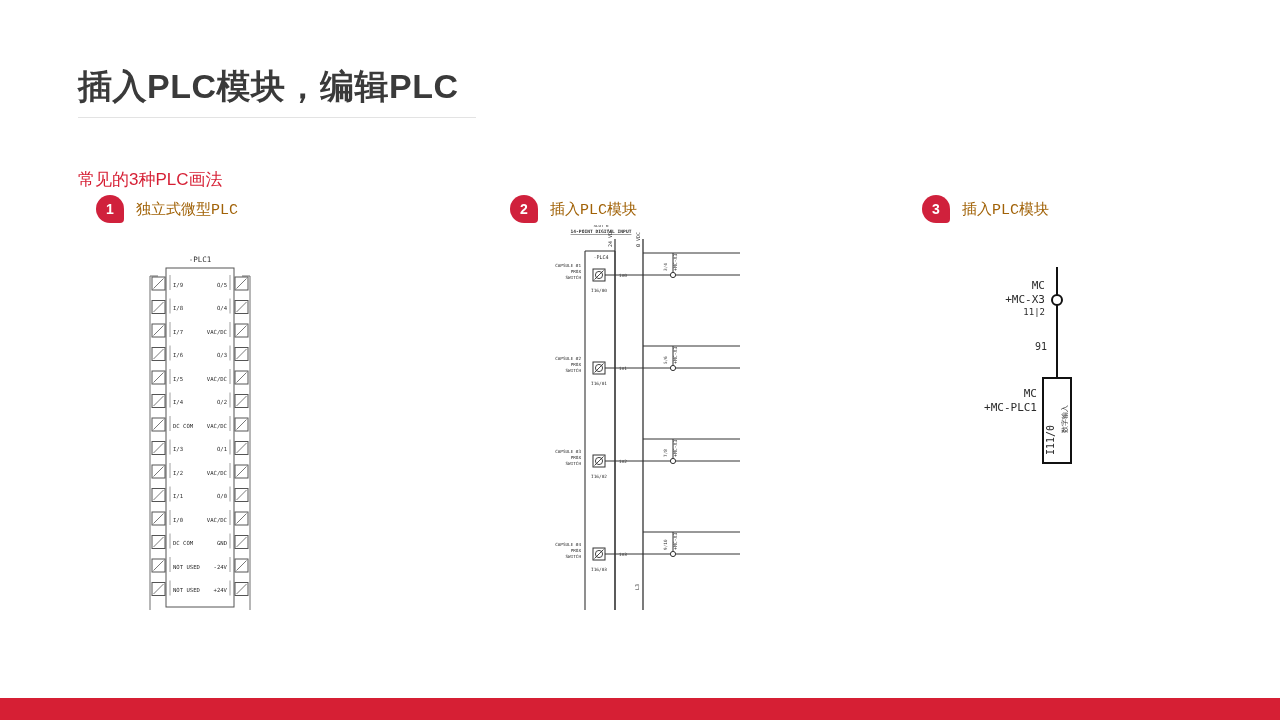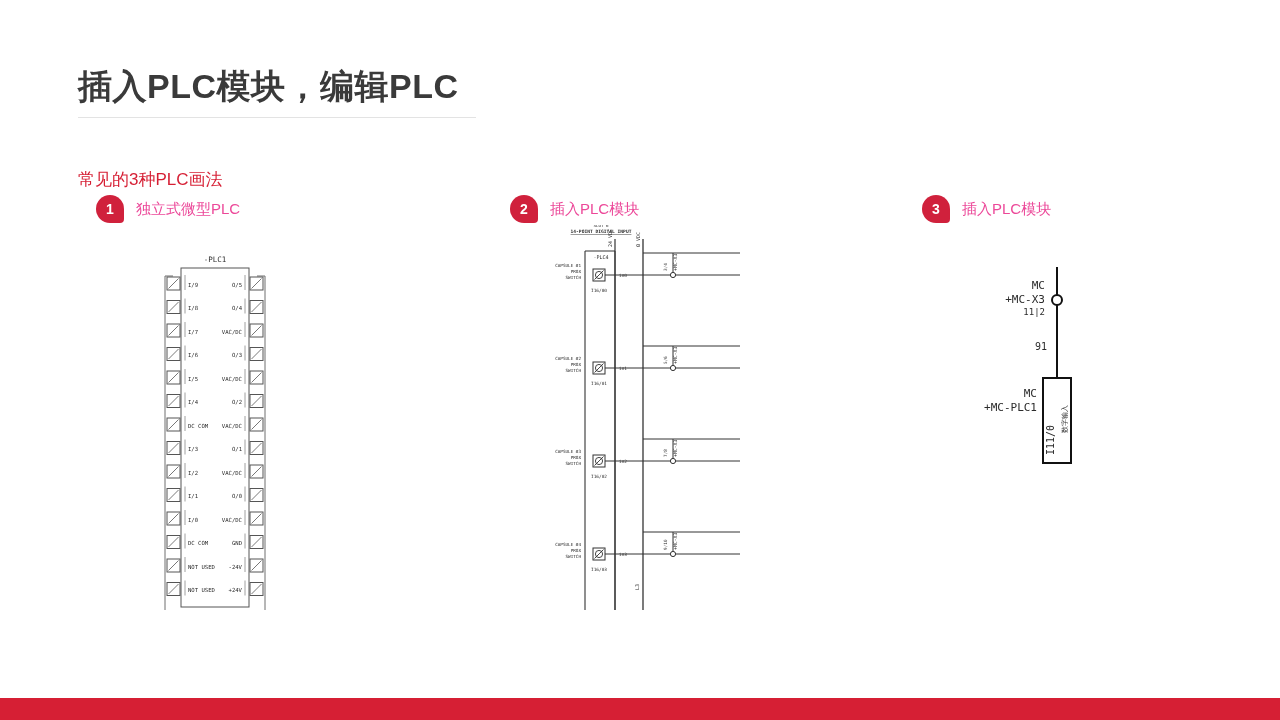--- a/index.html
+++ b/index.html
@@ -62,26 +62,27 @@
     font-size: 14px;
     font-weight: bold;
     display: flex;
     align-items: center;
     justify-content: center;
     line-height: 1;
     flex: 0 0 auto;
   }
   .section-label {
     font-size: 15px;
-    color: #ec4899;
+    color: #a16207;
     white-space: nowrap;
-  }
-
-  
-  .plc1-wrap { position: absolute; left: 151px; top: 250px; width: 150px; height: 360px; }
+    font-family: Liberation Mono, monospace;
+  }
+
+  
+  .plc1-wrap { position: absolute; left: 136px; top: 250px; width: 150px; height: 360px; }
   .plc1-wrap svg { display: block; }
 
   
   .plc2-wrap { position: absolute; left: 555px; top: 225px; width: 190px; height: 390px; }
   .plc2-wrap svg { display: block; }
 
   
   .plc3-wrap { position: absolute; left: 975px; top: 265px; width: 145px; height: 215px; }
   .plc3-wrap svg { display: block; }
 

